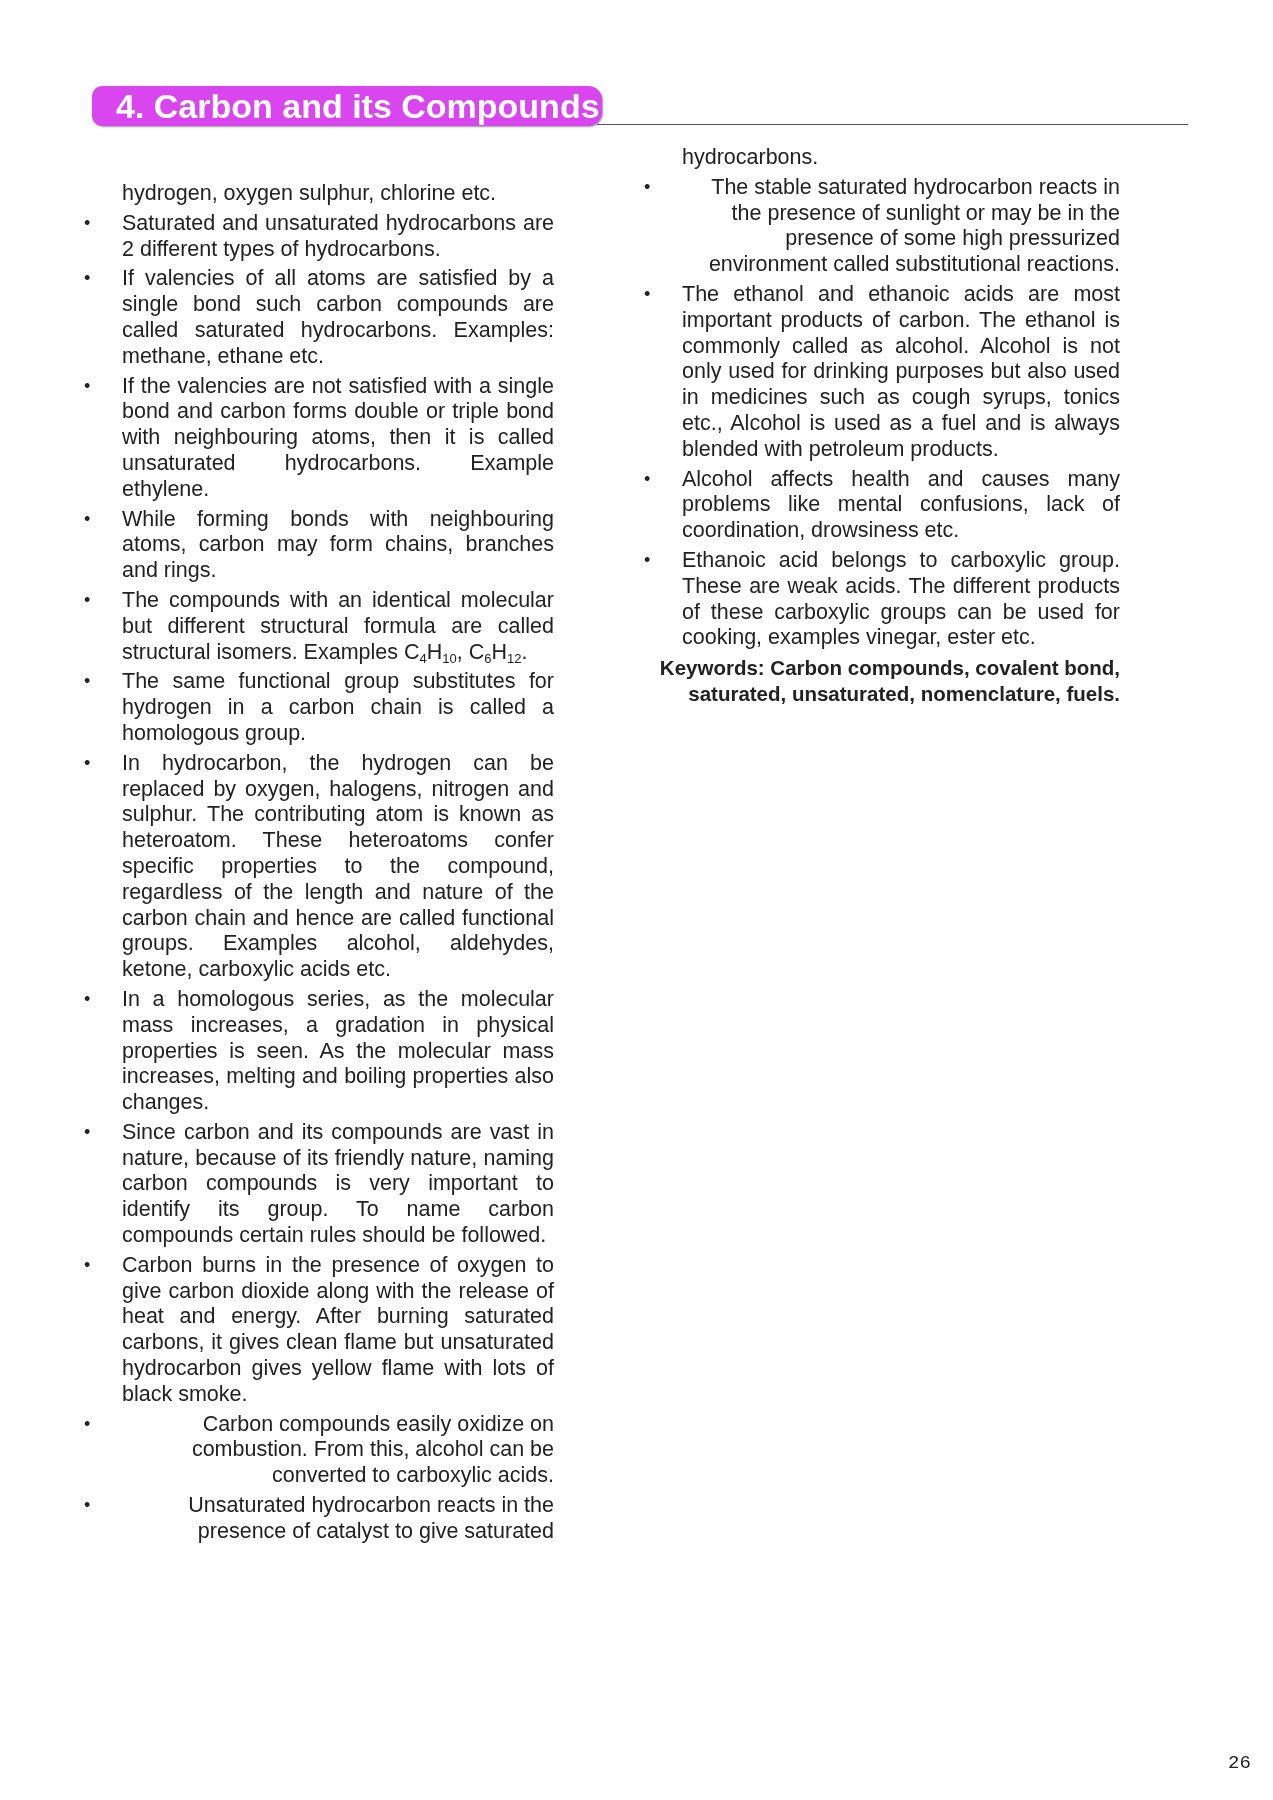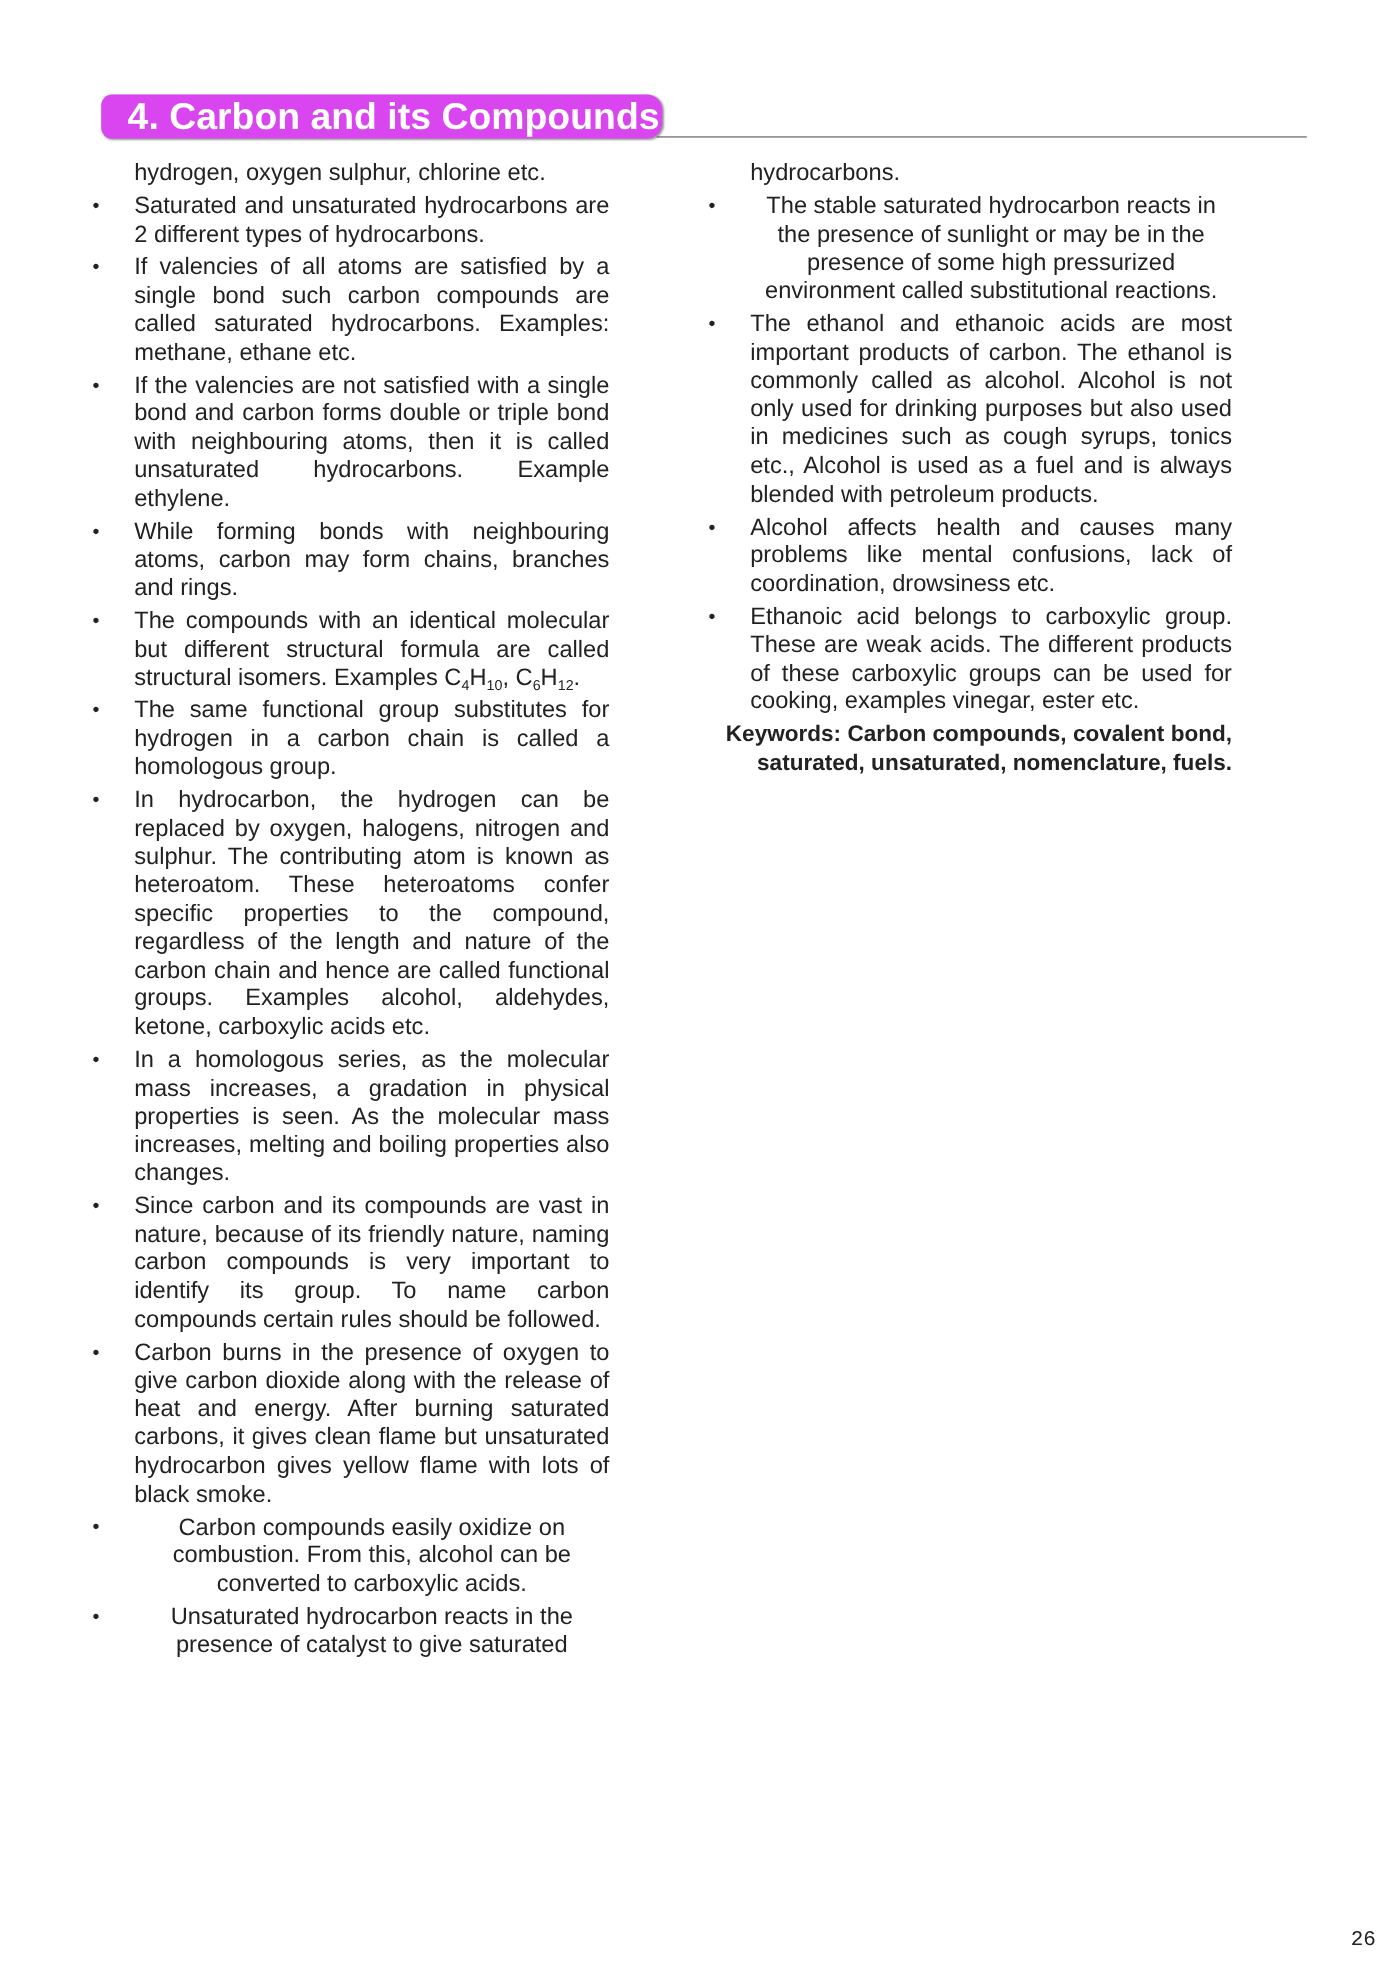--- a/index.html
+++ b/index.html
@@ -19,28 +19,28 @@
     box-shadow: 1px 1px 2px rgba(0,0,0,0.4);
   }
   .header-rule {
     position: absolute; left: 505px; right: 0; top: 38px; height: 1px;
     background: #555555;
   }
   .col {
     position: absolute; top: 145px; width: 470px;
     font-size: 21.5px; line-height: 25.8px; text-align: justify;
   }
-  .col-left { left: 84px; }
+  .col-left { left: 84px; margin-top: 36px; }
   .col-right { left: 644px; width: 476px; }
   .item { position: relative; padding-left: 38px; margin-bottom: 4px; }
   .item.bulleted::before {
     content: "\2022"; position: absolute; left: 0; top: 0; font-size: 18px;
   }
   .item.cont { margin-bottom: 4px; }
-  .item.left-align { text-align: center; }
+  .item.left-align { text-align: right; }
   .keywords { font-weight: bold; font-size: 20.5px; line-height: 25.8px; text-align: right; margin-top: 2px; }
   sub { font-size: 13px; vertical-align: -4px; line-height: 0; }
   .page-number {
     position: absolute; left: 1228px; top: 1752px; font-size: 19px; color: #222; font-family: Liberation Mono, monospace;
   }
 </style>
 </head>
 <body>
 
 <div class="header-bar">

